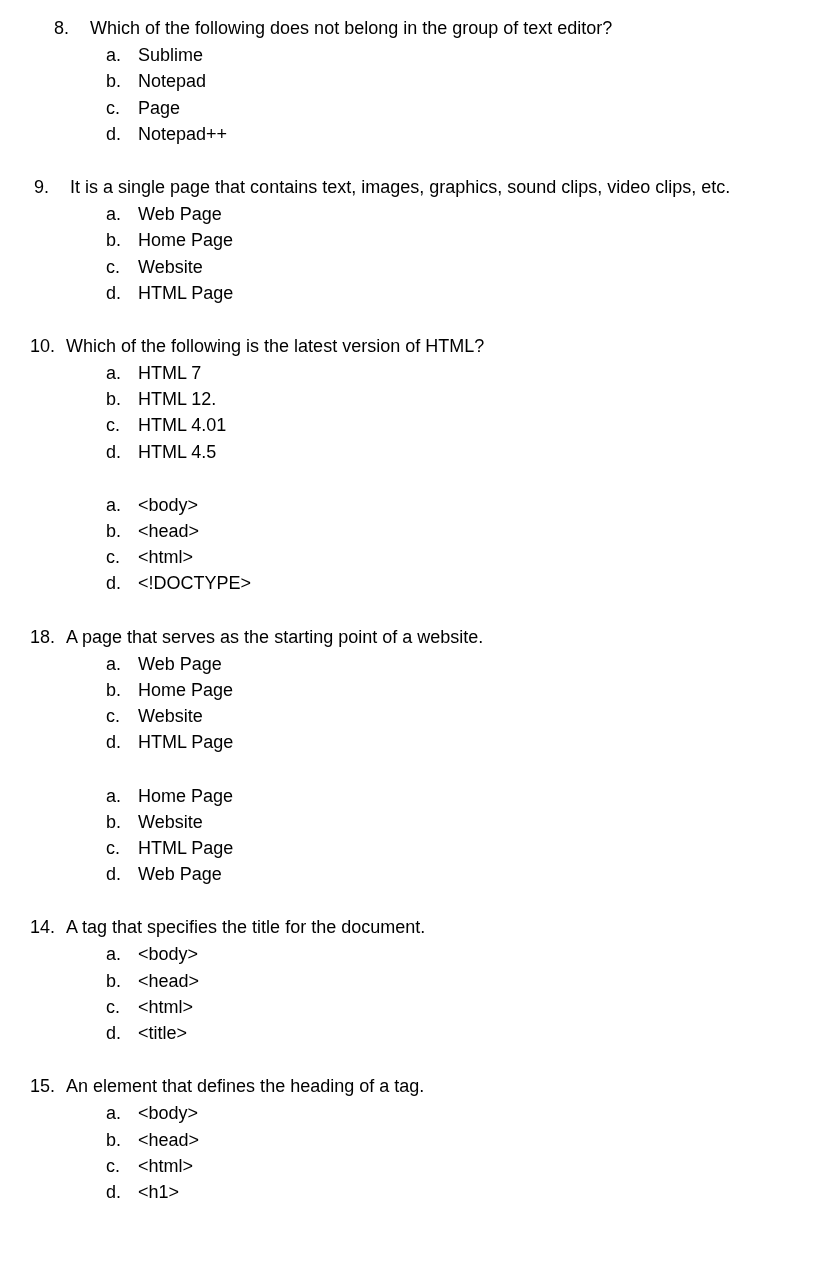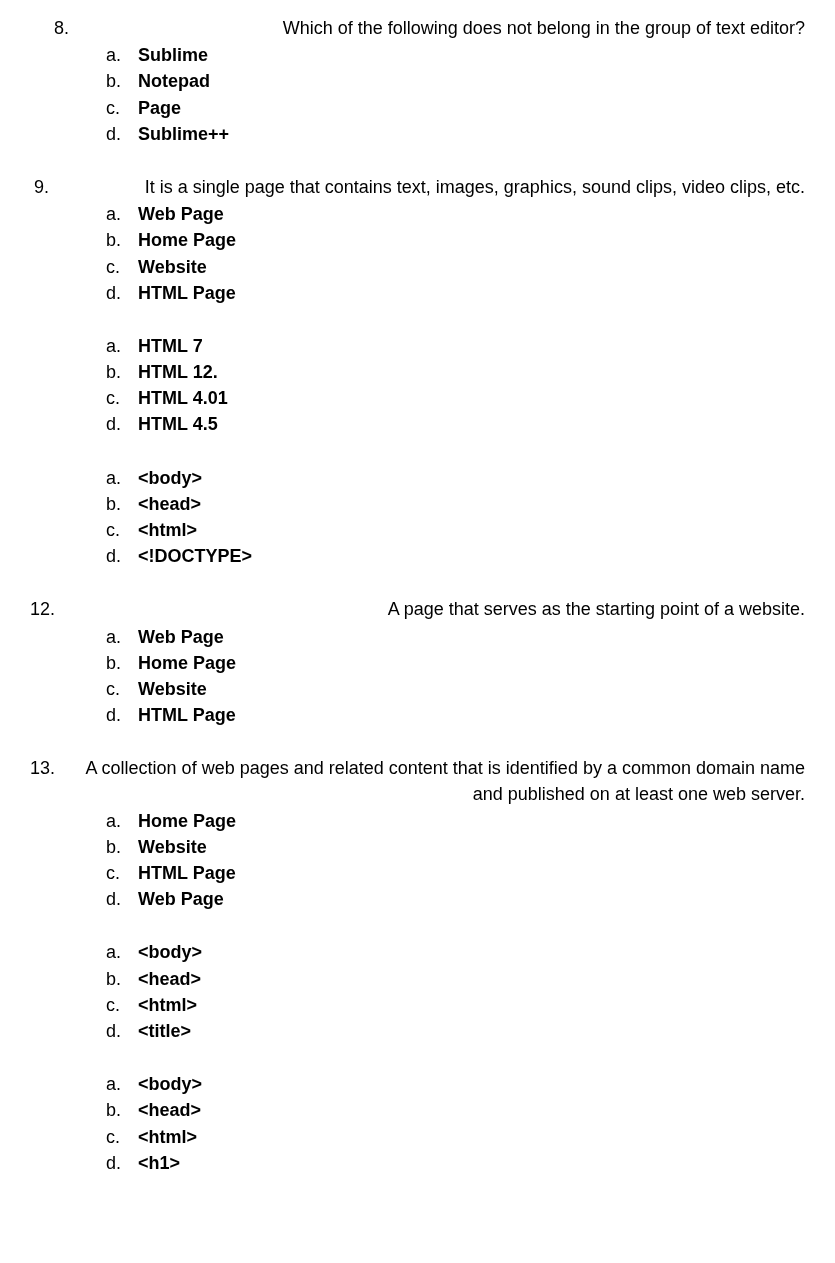--- a/index.html
+++ b/index.html
@@ -23,37 +23,35 @@
       display: flex;
       align-items: flex-start;
     }
     .q-number {
       min-width: 36px;
       text-align: left;
       padding-right: 4px;
     }
     .q-text {
       flex: 1;
-      text-align: right;
     }
     .options {
       margin-top: 2px;
       padding-left: 76px;
     }
     .option-row {
       display: flex;
       align-items: flex-start;
       margin-bottom: 1px;
     }
     .opt-letter {
       min-width: 32px;
     }
     .opt-text {
       flex: 1;
-      font-weight: bold;
     }
     .q-indent-8 { padding-left: 24px; }
     .q-indent-9 { padding-left: 4px; }
   </style>
 </head>
 <body>
 
 <div id="content">
     <div class="question-block">
       <div class="question-row q-indent-8">
@@ -68,21 +66,21 @@
         <div class="option-row">
           <div class="opt-letter">b.</div>
           <div class="opt-text">Notepad</div>
         </div>
         <div class="option-row">
           <div class="opt-letter">c.</div>
           <div class="opt-text">Page</div>
         </div>
         <div class="option-row">
           <div class="opt-letter">d.</div>
-          <div class="opt-text">Sublime++</div>
+          <div class="opt-text">Notepad++</div>
         </div>
       </div>
     </div>
     <div class="question-block">
       <div class="question-row q-indent-9">
         <div class="q-number">9.</div>
         <div class="q-text">It is a single page that contains text, images, graphics, sound clips, video clips, etc.</div>
       </div>
       <div class="options">
         <div class="option-row">
@@ -97,20 +95,24 @@
           <div class="opt-letter">c.</div>
           <div class="opt-text">Website</div>
         </div>
         <div class="option-row">
           <div class="opt-letter">d.</div>
           <div class="opt-text">HTML Page</div>
         </div>
       </div>
     </div>
     <div class="question-block">
+      <div class="question-row">
+        <div class="q-number">10.</div>
+        <div class="q-text">Which of the following is the latest version of HTML?</div>
+      </div>
       <div class="options">
         <div class="option-row">
           <div class="opt-letter">a.</div>
           <div class="opt-text">HTML 7</div>
         </div>
         <div class="option-row">
           <div class="opt-letter">b.</div>
           <div class="opt-text">HTML  12.</div>
         </div>
         <div class="option-row">
@@ -138,21 +140,21 @@
           <div class="opt-text">&lt;html&gt;</div>
         </div>
         <div class="option-row">
           <div class="opt-letter">d.</div>
           <div class="opt-text">&lt;!DOCTYPE&gt;</div>
         </div>
       </div>
     </div>
     <div class="question-block">
       <div class="question-row">
-        <div class="q-number">12.</div>
+        <div class="q-number">18.</div>
         <div class="q-text"> A page that serves as the starting point of a website.</div>
       </div>
       <div class="options">
         <div class="option-row">
           <div class="opt-letter">a.</div>
           <div class="opt-text">Web Page</div>
         </div>
         <div class="option-row">
           <div class="opt-letter">b.</div>
           <div class="opt-text">Home Page</div>
@@ -161,64 +163,68 @@
           <div class="opt-letter">c.</div>
           <div class="opt-text">Website</div>
         </div>
         <div class="option-row">
           <div class="opt-letter">d.</div>
           <div class="opt-text">HTML Page</div>
         </div>
       </div>
     </div>
     <div class="question-block">
-      <div class="question-row">
-        <div class="q-number">13.</div>
-        <div class="q-text">A collection of web pages and related content that is identified by a common domain name and published on at least one web server.</div>
-      </div>
       <div class="options">
         <div class="option-row">
           <div class="opt-letter">a.</div>
           <div class="opt-text">Home Page</div>
         </div>
         <div class="option-row">
           <div class="opt-letter">b.</div>
           <div class="opt-text">Website</div>
         </div>
         <div class="option-row">
           <div class="opt-letter">c.</div>
           <div class="opt-text">HTML Page</div>
         </div>
         <div class="option-row">
           <div class="opt-letter">d.</div>
           <div class="opt-text">Web Page</div>
         </div>
       </div>
     </div>
     <div class="question-block">
+      <div class="question-row">
+        <div class="q-number">14.</div>
+        <div class="q-text">A tag that specifies the title for the document.</div>
+      </div>
       <div class="options">
         <div class="option-row">
           <div class="opt-letter">a.</div>
           <div class="opt-text">&lt;body&gt;</div>
         </div>
         <div class="option-row">
           <div class="opt-letter">b.</div>
           <div class="opt-text">&lt;head&gt;</div>
         </div>
         <div class="option-row">
           <div class="opt-letter">c.</div>
           <div class="opt-text">&lt;html&gt;</div>
         </div>
         <div class="option-row">
           <div class="opt-letter">d.</div>
           <div class="opt-text">&lt;title&gt;</div>
         </div>
       </div>
     </div>
     <div class="question-block">
+      <div class="question-row">
+        <div class="q-number">15.</div>
+        <div class="q-text">An element that defines the heading of a tag.</div>
+      </div>
       <div class="options">
         <div class="option-row">
           <div class="opt-letter">a.</div>
           <div class="opt-text">&lt;body&gt;</div>
         </div>
         <div class="option-row">
           <div class="opt-letter">b.</div>
           <div class="opt-text">&lt;head&gt;</div>
         </div>
         <div class="option-row">

